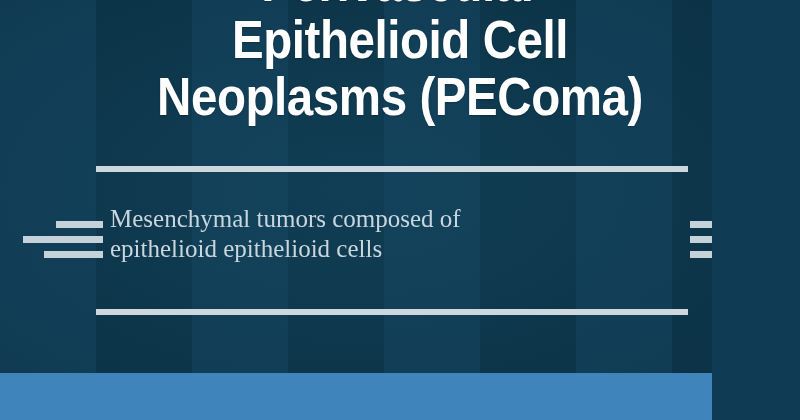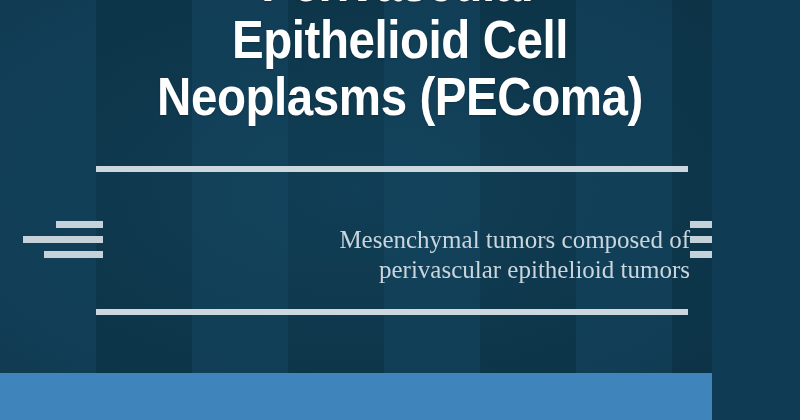--- a/index.html
+++ b/index.html
@@ -78,22 +78,21 @@
   }
   .rule-top    { top: 166px; }
   .rule-bottom { top: 309px; }
 
   
   .subtitle-block {
     position: absolute;
     top: 204px;
     left: 110px;
     width: 580px;
-    text-align: right;
-    margin-top: 21px;
+    text-align: left;
   }
 
   .subtitle-line {
     display: block;
     color: #c9d6dd;
     font-family: "Liberation Serif", "DejaVu Serif", serif;
     font-size: 25px;
     line-height: 30px;
     white-space: nowrap;
   }
@@ -143,21 +142,21 @@
     <div class="title-block">
       <span class="title-line">Perivascular</span>
       <span class="title-line">Epithelioid Cell</span>
       <span class="title-line">Neoplasms (PEComa)</span>
     </div>
 
     <div class="rule rule-top"></div>
 
     <div class="subtitle-block">
       <span class="subtitle-line">Mesenchymal tumors composed of</span>
-      <span class="subtitle-line">perivascular epithelioid tumors</span>
+      <span class="subtitle-line">epithelioid epithelioid cells</span>
     </div>
 
     <div class="deco deco-left">
       <div class="deco-bar deco-bar-1"></div>
       <div class="deco-bar deco-bar-2"></div>
       <div class="deco-bar deco-bar-3"></div>
     </div>
 
     <div class="deco deco-right">
       <div class="deco-bar deco-bar-1"></div>

